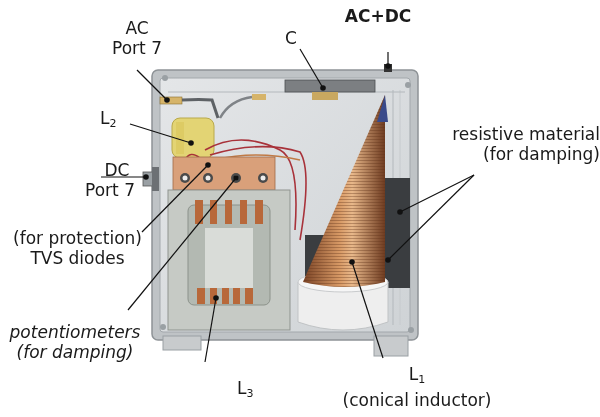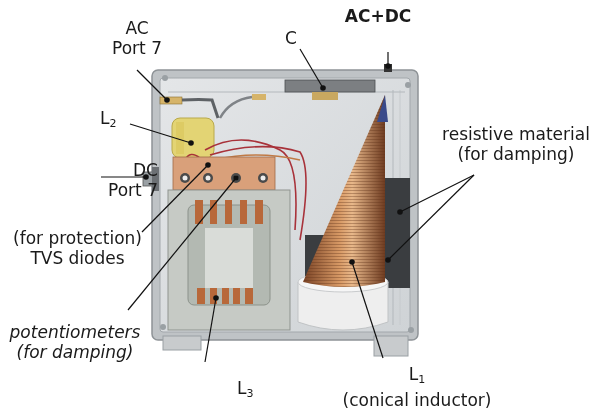--- a/index.html
+++ b/index.html
@@ -158,21 +158,21 @@
 
 <div class="lbl" style="left:82px; top:18px; width:110px;">
   <div>AC</div>
   <div>Port 7</div>
 </div>
 
 <div class="lbl" style="left:100px; top:108px;">
   <span>L</span><sub>2</sub>
 </div>
 
-<div class="lbl" style="left:58px; top:160px; width:100px; text-align:right;">
+<div class="lbl" style="left:50px; top:160px; width:100px; text-align:center;">
   <div style="padding-left:34px;">DC</div>
   <div style="padding-left:20px;">Port 7</div>
 </div>
 
 <div class="lbl" style="left:0px; top:228px; width:155px;">
   <div>(for protection)</div>
   <div>TVS diodes</div>
 </div>
 
 <div class="lbl" style="left:0px; top:322px; width:150px;font-style:italic;">
@@ -181,21 +181,21 @@
 </div>
 
 <div class="lbl" style="left:285px; top:28px;">
   <span>C</span>
 </div>
 
 <div class="lbl" style="left:328px; top:6px; width:100px;font-weight:bold;">
   <div>AC+DC</div>
 </div>
 
-<div class="lbl" style="left:432px; top:124px; width:168px;">
+<div class="lbl" style="left:432px; top:124px; width:168px;text-align:right;">
   <div>resistive material</div>
   <div>(for damping)</div>
 </div>
 
 <div class="lbl" style="left:195px; top:378px;margin-left:42px;">
   <span>L</span><sub>3</sub>
 </div>
 
 <div class="lbl" style="left:337px; top:364px; width:160px;">
   <div><span>L</span><sub>1</sub></div>

